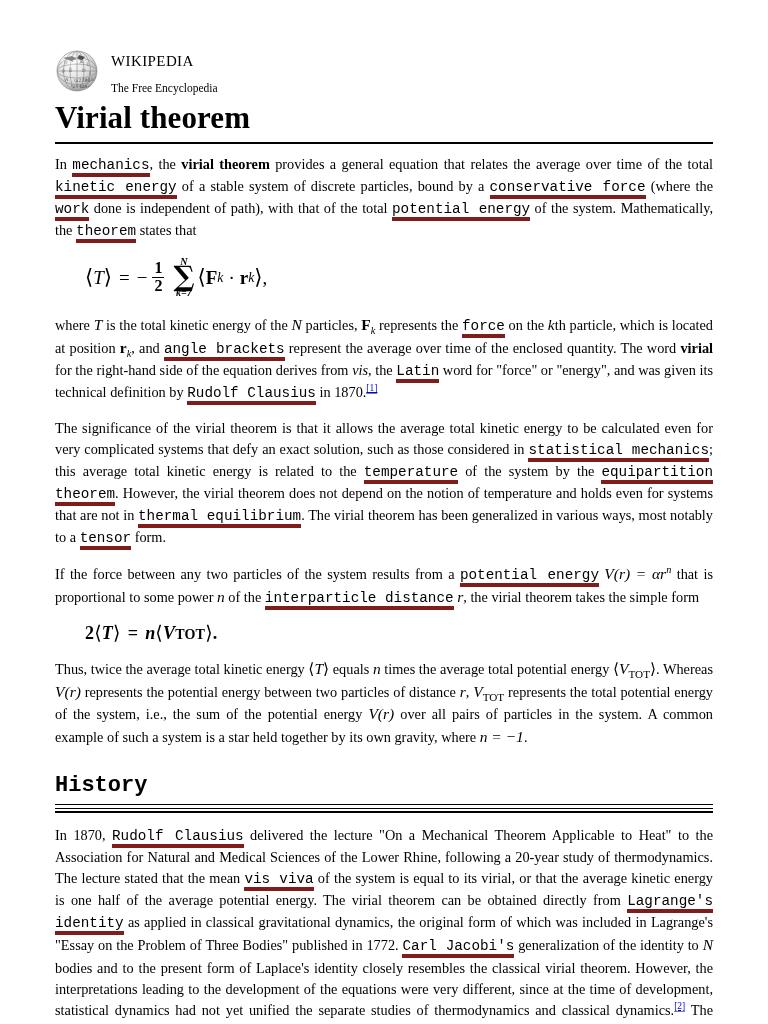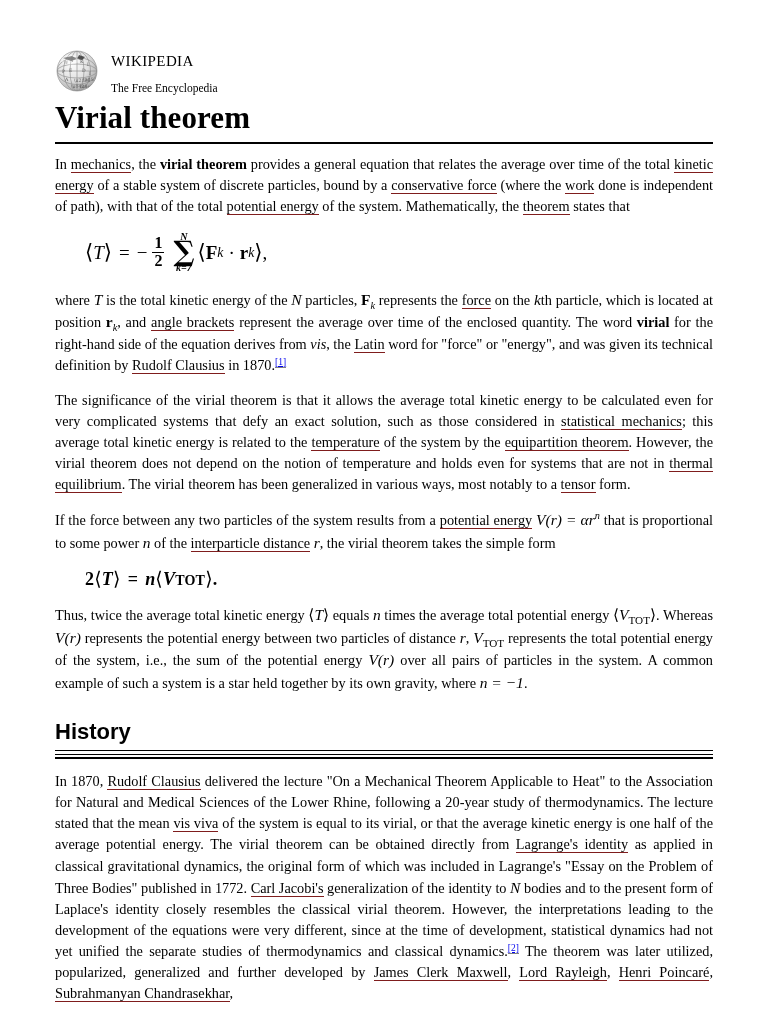--- a/index.html
+++ b/index.html
@@ -88,21 +88,22 @@
     font-size: 14.3px;
     line-height: 1.47;
     text-align: justify;
     margin: 0 0 14px 0;
     hyphens: none;
   }
   p.para.tight { margin-bottom: 4px; }
   a.link {
     color: #000;
     text-decoration: none;
-    border-bottom: 1px solid #7f1d1d;
+    border-bottom: 4px solid #7f1d1d;
+    font-family: Liberation Mono, monospace;
   }
   b, .bold { font-weight: bold; }
   i, .ital { }
 
   .cite {
     font-size: 9.5px;
     vertical-align: super;
     line-height: 0;
     border-bottom: 1px solid #808080;
   }
@@ -161,21 +162,21 @@
   .eq2 .angle { font-weight: normal; font-size: 19px; }
   .inline-math {
     font-family: "Liberation Serif", "DejaVu Serif", serif;
     font-size: 15.5px;
     white-space: nowrap;
   }
   .scap { font-size: 0.78em; }
 
   
   h2.section-title {
-    font-family: Liberation Sans, sans-serif;
+    font-family: Liberation Mono, monospace;
     font-size: 22px;
     font-weight: bold;
     margin: 24px 0 0 0;
     padding: 0;
     line-height: 1.2;
   }
   .rule-section {
     width: 658px;
     margin: 5px 0 0 0;
     height: 5px;

